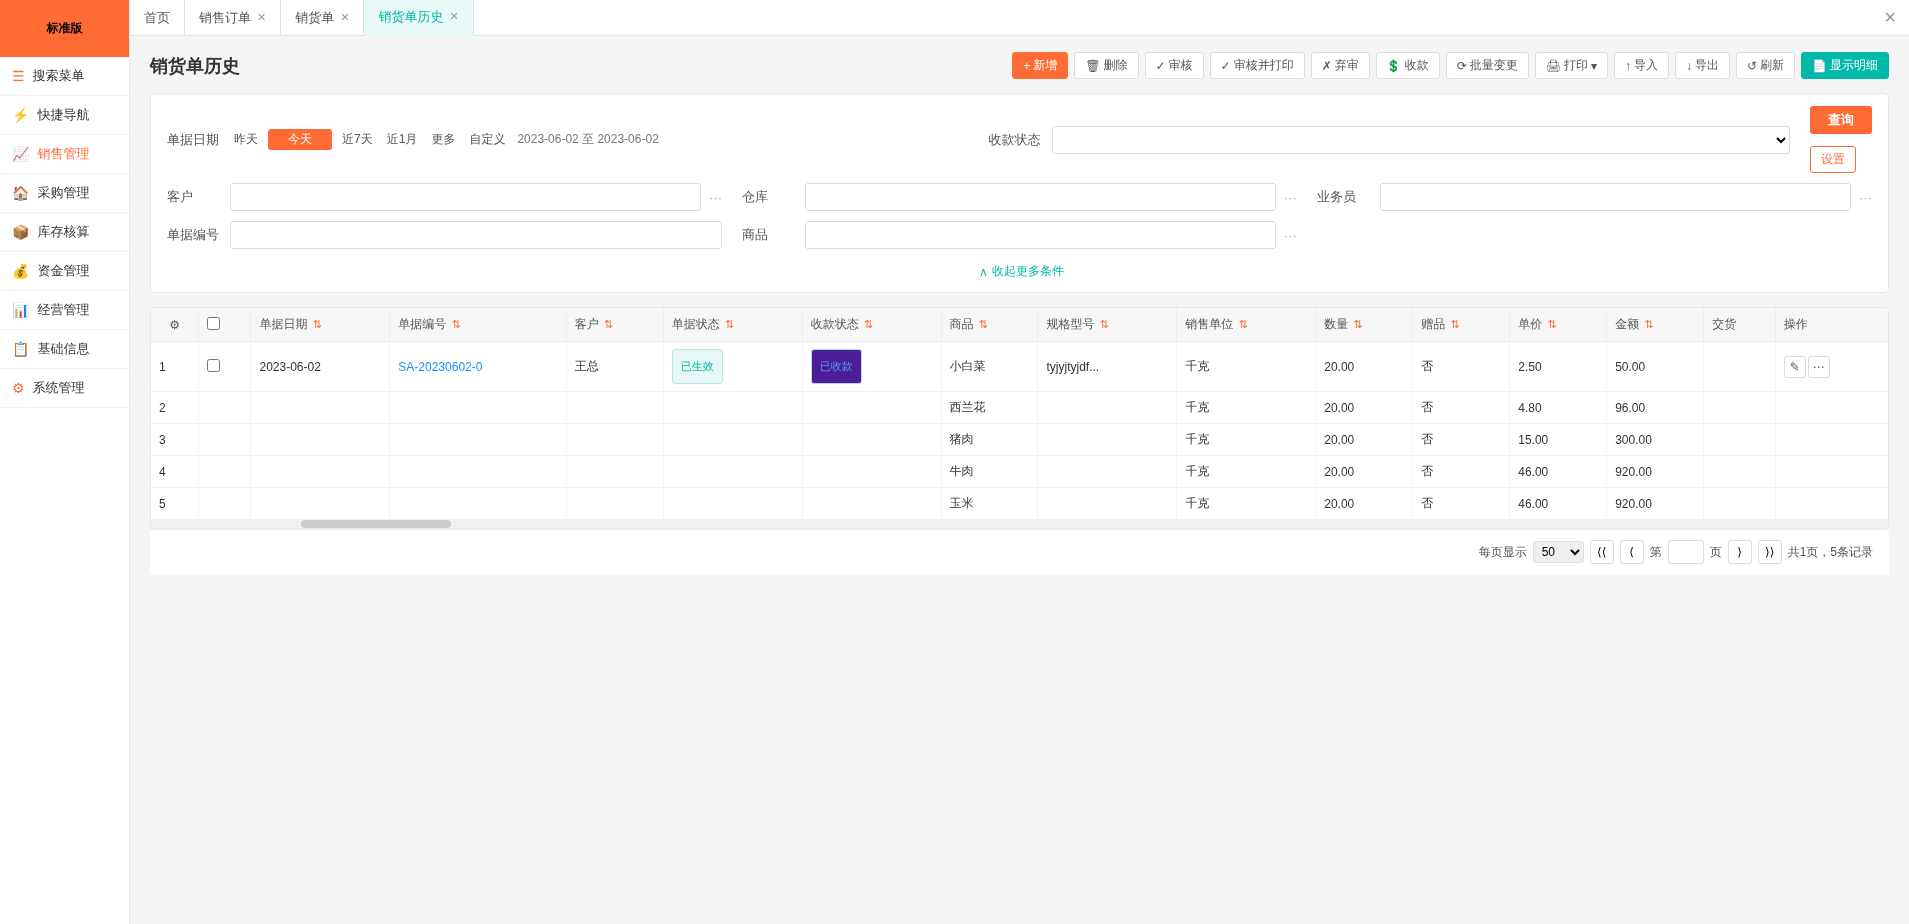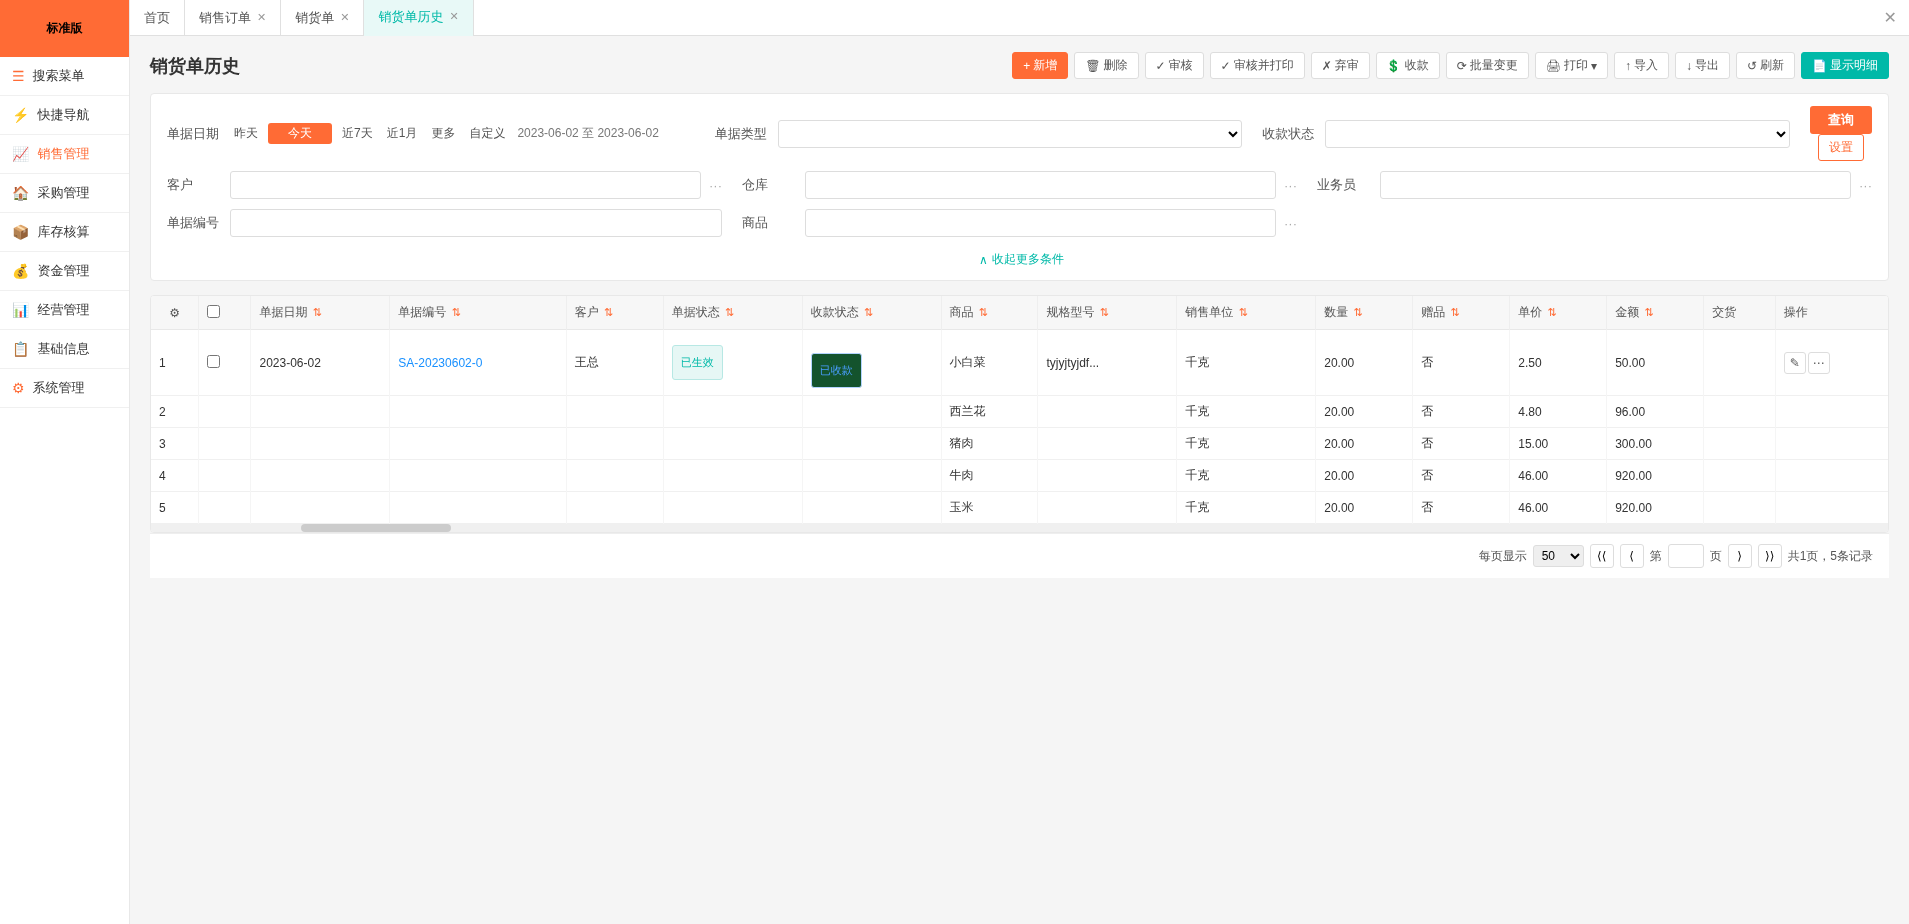--- a/index.html
+++ b/index.html
@@ -245,21 +245,21 @@
       border-right: 1px solid #f5f5f5;
     }
     tbody td:last-child { border-right: none; }
     .badge {
       display: inline-block;
       padding: 9px 8px;
       border-radius: 3px;
       font-size: 11px;
     }
     .badge-green { background: #e6f7f5; color: #00b9a8; border: 1px solid #b7e8e4; }
-    .badge-blue { background: #14532d; color: #4a9eff; border: 1px solid #b3d4ff; margin-top: 16px; }
+    .badge-blue { background: #4c1d95; color: #4a9eff; border: 1px solid #b3d4ff; }
     .sort-icon { color: #ff6b35; font-size: 11px; margin-left: 2px; }
     .table-action-btn {
       display: inline-flex;
       align-items: center;
       justify-content: center;
       width: 22px;
       height: 22px;
       border: 1px solid #ddd;
       border-radius: 3px;
       cursor: pointer;
@@ -494,28 +494,24 @@
             <span class="date-btn">昨天</span>
             <span class="date-btn active">今天</span>
             <span class="date-btn">近7天</span>
             <span class="date-btn">近1月</span>
             <span class="date-btn">更多</span>
             <span class="date-btn">自定义</span>
           </div>
           <span class="date-range">2023-06-02 至 2023-06-02</span>
         </div>
         <div class="filter-item">
-          <span class="filter-label">单据类型</span>
-          <select class="filter-select"></select>
-        </div>
-        <div class="filter-item">
           <span class="filter-label">收款状态</span>
           <select class="filter-select"></select>
         </div>
-        <div style="display:flex; flex-direction:column; gap:0; align-items:center;">
+        <div style="display:flex; flex-direction:column; gap:12px; align-items:flex-start;">
           <button class="query-btn">查询</button>
           <button class="settings-btn">设置</button>
         </div>
       </div>
 
       <div class="filter-row">
         <div class="filter-item">
           <span class="filter-label">客户</span>
           <input class="filter-input" type="text" style="">
           <span class="ellipsis-btn">···</span>

